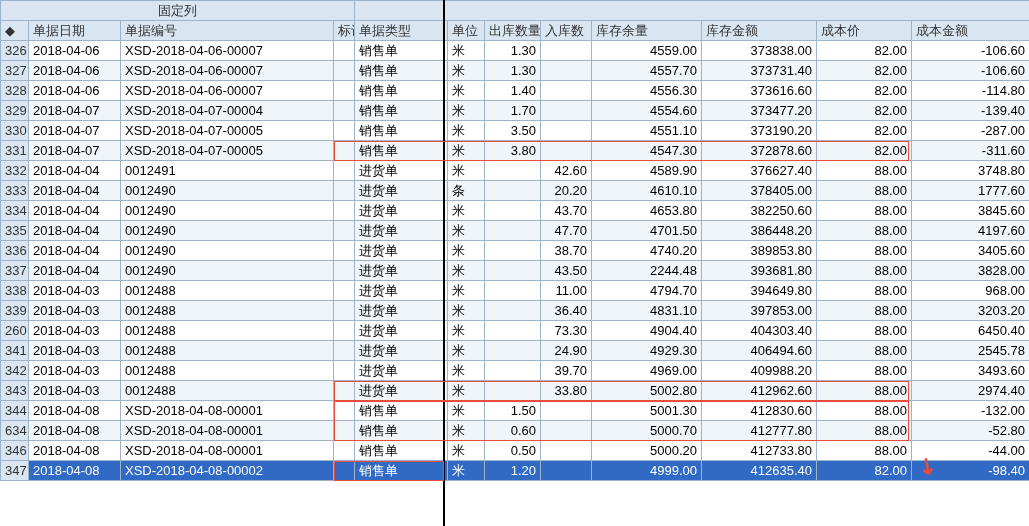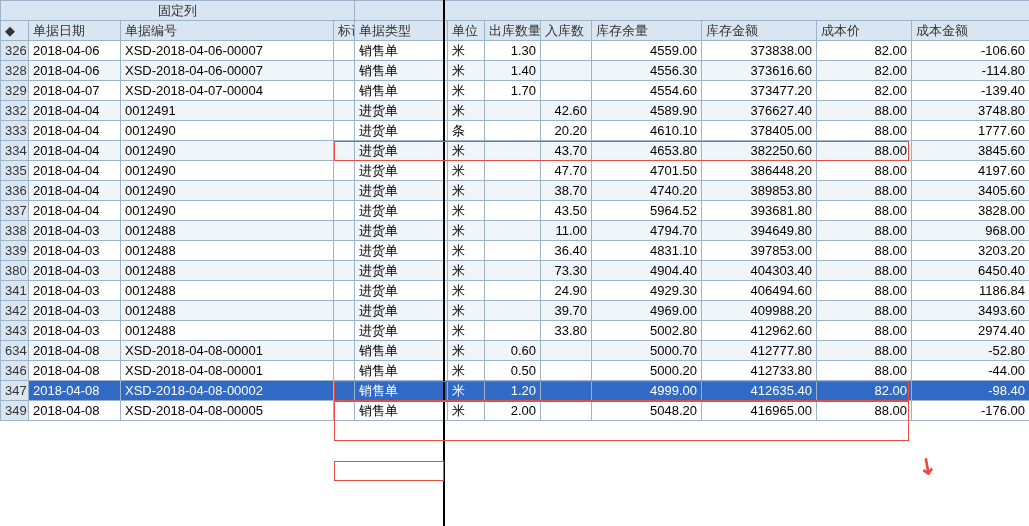--- a/index.html
+++ b/index.html
@@ -67,20 +67,34 @@
           <td class="txt">销售单</td>
           <td class="txt">米</td>
           <td class="num">1.30</td>
           <td class="num"></td>
           <td class="num">4559.00</td>
           <td class="num">373838.00</td>
           <td class="num">82.00</td>
           <td class="num">-106.60</td>
         </tr>
         <tr>
+          <td class="rownum">327</td>
+          <td class="txt">2018-04-06</td>
+          <td class="txt">XSD-2018-04-06-00007</td>
+          <td class="txt"></td>
+          <td class="txt">销售单</td>
+          <td class="txt">米</td>
+          <td class="num">1.30</td>
+          <td class="num"></td>
+          <td class="num">4557.70</td>
+          <td class="num">373731.40</td>
+          <td class="num">82.00</td>
+          <td class="num">-106.60</td>
+        </tr>
+        <tr>
           <td class="rownum">328</td>
           <td class="txt">2018-04-06</td>
           <td class="txt">XSD-2018-04-06-00007</td>
           <td class="txt"></td>
           <td class="txt">销售单</td>
           <td class="txt">米</td>
           <td class="num">1.40</td>
           <td class="num"></td>
           <td class="num">4556.30</td>
           <td class="num">373616.60</td>
@@ -95,20 +109,48 @@
           <td class="txt">销售单</td>
           <td class="txt">米</td>
           <td class="num">1.70</td>
           <td class="num"></td>
           <td class="num">4554.60</td>
           <td class="num">373477.20</td>
           <td class="num">82.00</td>
           <td class="num">-139.40</td>
         </tr>
         <tr>
+          <td class="rownum">330</td>
+          <td class="txt">2018-04-07</td>
+          <td class="txt">XSD-2018-04-07-00005</td>
+          <td class="txt"></td>
+          <td class="txt">销售单</td>
+          <td class="txt">米</td>
+          <td class="num">3.50</td>
+          <td class="num"></td>
+          <td class="num">4551.10</td>
+          <td class="num">373190.20</td>
+          <td class="num">82.00</td>
+          <td class="num">-287.00</td>
+        </tr>
+        <tr>
+          <td class="rownum">331</td>
+          <td class="txt">2018-04-07</td>
+          <td class="txt">XSD-2018-04-07-00005</td>
+          <td class="txt"></td>
+          <td class="txt">销售单</td>
+          <td class="txt">米</td>
+          <td class="num">3.80</td>
+          <td class="num"></td>
+          <td class="num">4547.30</td>
+          <td class="num">372878.60</td>
+          <td class="num">82.00</td>
+          <td class="num">-311.60</td>
+        </tr>
+        <tr>
           <td class="rownum">332</td>
           <td class="txt">2018-04-04</td>
           <td class="txt">0012491</td>
           <td class="txt"></td>
           <td class="txt">进货单</td>
           <td class="txt">米</td>
           <td class="num"></td>
           <td class="num">42.60</td>
           <td class="num">4589.90</td>
           <td class="num">376627.40</td>
@@ -173,21 +215,21 @@
         </tr>
         <tr>
           <td class="rownum">337</td>
           <td class="txt">2018-04-04</td>
           <td class="txt">0012490</td>
           <td class="txt"></td>
           <td class="txt">进货单</td>
           <td class="txt">米</td>
           <td class="num"></td>
           <td class="num">43.50</td>
-          <td class="num">5964.52</td>
+          <td class="num">2244.48</td>
           <td class="num">393681.80</td>
           <td class="num">88.00</td>
           <td class="num">3828.00</td>
         </tr>
         <tr>
           <td class="rownum">338</td>
           <td class="txt">2018-04-03</td>
           <td class="txt">0012488</td>
           <td class="txt"></td>
           <td class="txt">进货单</td>
@@ -207,21 +249,21 @@
           <td class="txt">进货单</td>
           <td class="txt">米</td>
           <td class="num"></td>
           <td class="num">36.40</td>
           <td class="num">4831.10</td>
           <td class="num">397853.00</td>
           <td class="num">88.00</td>
           <td class="num">3203.20</td>
         </tr>
         <tr>
-          <td class="rownum">380</td>
+          <td class="rownum">260</td>
           <td class="txt">2018-04-03</td>
           <td class="txt">0012488</td>
           <td class="txt"></td>
           <td class="txt">进货单</td>
           <td class="txt">米</td>
           <td class="num"></td>
           <td class="num">73.30</td>
           <td class="num">4904.40</td>
           <td class="num">404303.40</td>
           <td class="num">88.00</td>
@@ -232,21 +274,21 @@
           <td class="txt">2018-04-03</td>
           <td class="txt">0012488</td>
           <td class="txt"></td>
           <td class="txt">进货单</td>
           <td class="txt">米</td>
           <td class="num"></td>
           <td class="num">24.90</td>
           <td class="num">4929.30</td>
           <td class="num">406494.60</td>
           <td class="num">88.00</td>
-          <td class="num">1186.84</td>
+          <td class="num">2545.78</td>
         </tr>
         <tr>
           <td class="rownum">342</td>
           <td class="txt">2018-04-03</td>
           <td class="txt">0012488</td>
           <td class="txt"></td>
           <td class="txt">进货单</td>
           <td class="txt">米</td>
           <td class="num"></td>
           <td class="num">39.70</td>
@@ -261,20 +303,34 @@
           <td class="txt">0012488</td>
           <td class="txt"></td>
           <td class="txt">进货单</td>
           <td class="txt">米</td>
           <td class="num"></td>
           <td class="num">33.80</td>
           <td class="num">5002.80</td>
           <td class="num">412962.60</td>
           <td class="num">88.00</td>
           <td class="num">2974.40</td>
+        </tr>
+        <tr>
+          <td class="rownum">344</td>
+          <td class="txt">2018-04-08</td>
+          <td class="txt">XSD-2018-04-08-00001</td>
+          <td class="txt"></td>
+          <td class="txt">销售单</td>
+          <td class="txt">米</td>
+          <td class="num">1.50</td>
+          <td class="num"></td>
+          <td class="num">5001.30</td>
+          <td class="num">412830.60</td>
+          <td class="num">88.00</td>
+          <td class="num">-132.00</td>
         </tr>
         <tr>
           <td class="rownum">634</td>
           <td class="txt">2018-04-08</td>
           <td class="txt">XSD-2018-04-08-00001</td>
           <td class="txt"></td>
           <td class="txt">销售单</td>
           <td class="txt">米</td>
           <td class="num">0.60</td>
           <td class="num"></td>
@@ -303,34 +359,20 @@
           <td class="txt">XSD-2018-04-08-00002</td>
           <td class="txt"></td>
           <td class="txt">销售单</td>
           <td class="txt">米</td>
           <td class="num">1.20</td>
           <td class="num"></td>
           <td class="num">4999.00</td>
           <td class="num">412635.40</td>
           <td class="num">82.00</td>
           <td class="num">-98.40</td>
-        </tr>
-        <tr>
-          <td class="rownum">349</td>
-          <td class="txt">2018-04-08</td>
-          <td class="txt">XSD-2018-04-08-00005</td>
-          <td class="txt"></td>
-          <td class="txt">销售单</td>
-          <td class="txt">米</td>
-          <td class="num">2.00</td>
-          <td class="num"></td>
-          <td class="num">5048.20</td>
-          <td class="num">416965.00</td>
-          <td class="num">88.00</td>
-          <td class="num">-176.00</td>
         </tr>
       </tbody>
 </table>
 <div class="vline" style="left:443px"></div>
 
 <div class="redbox" style="left:334px; top:141px; width:575px; height:20px"></div>
 <div class="redbox" style="left:334px; top:381px; width:575px; height:20px"></div>
 <div class="redbox" style="left:334px; top:401px; width:575px; height:40px"></div>
 <div class="redbox" style="left:334px; top:461px; width:110px; height:20px"></div>
 <div class="arrow" style="left:918px; top:453px">↘</div>

